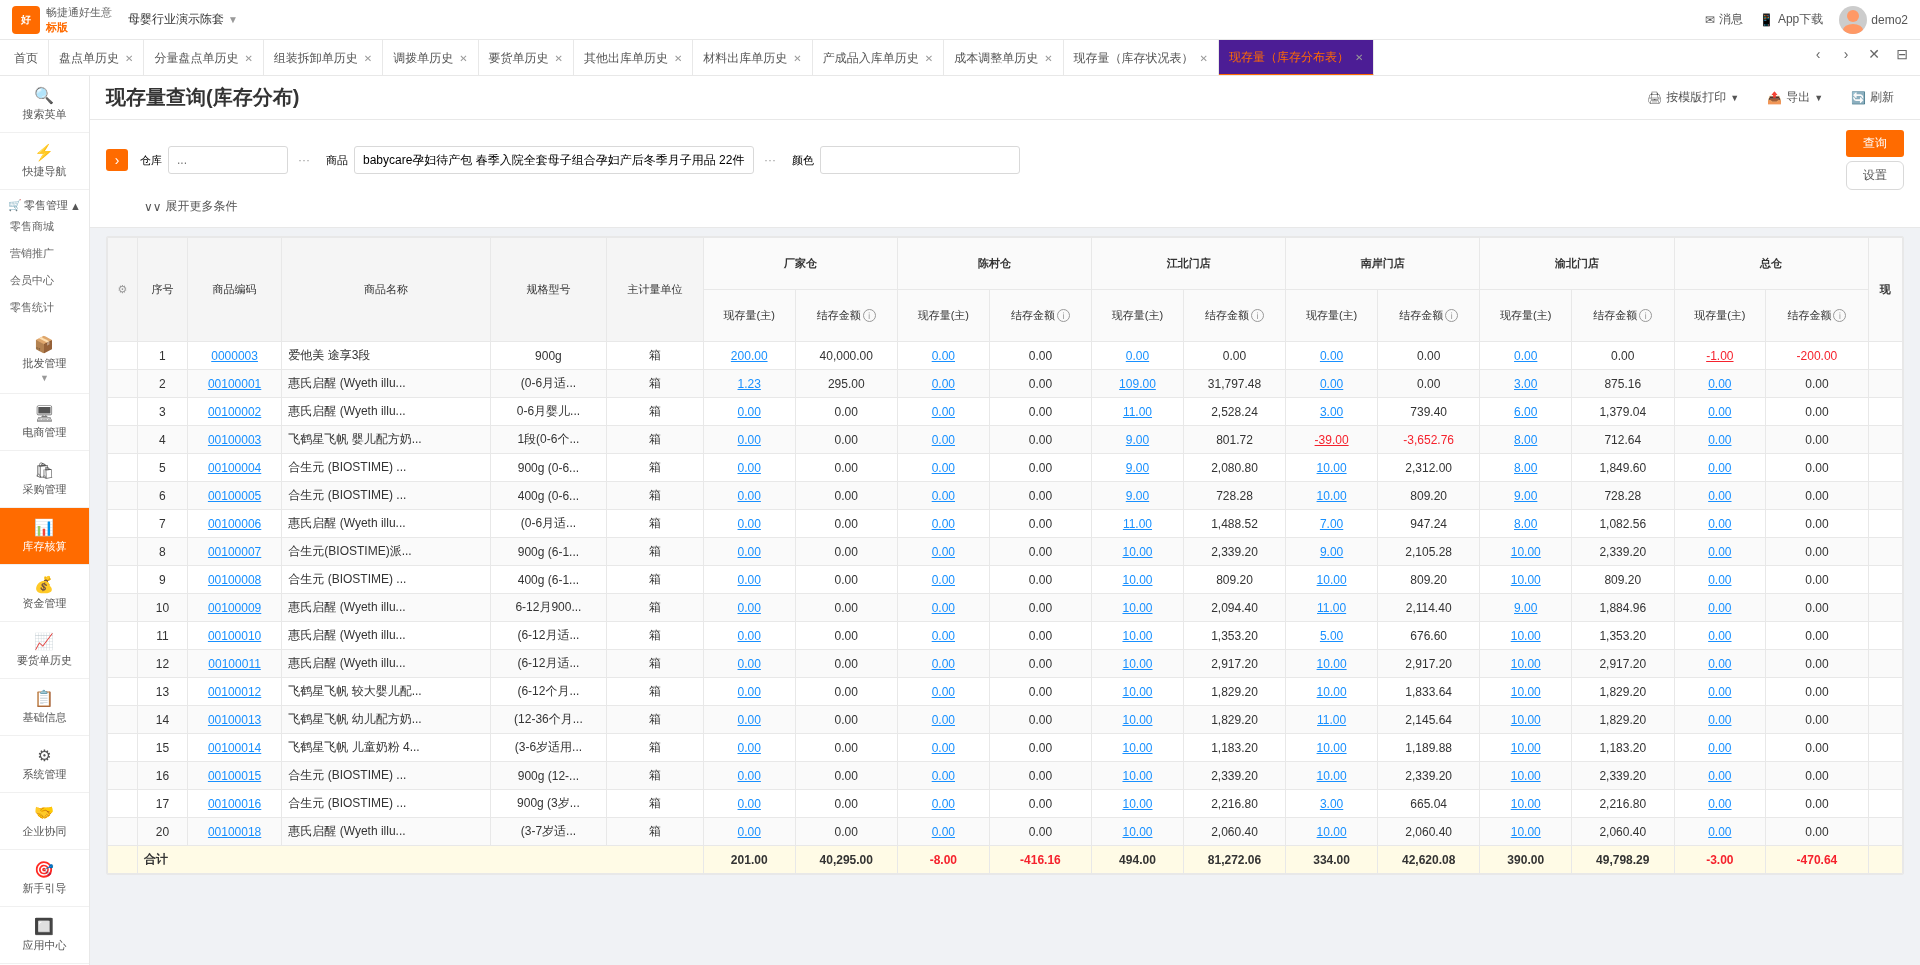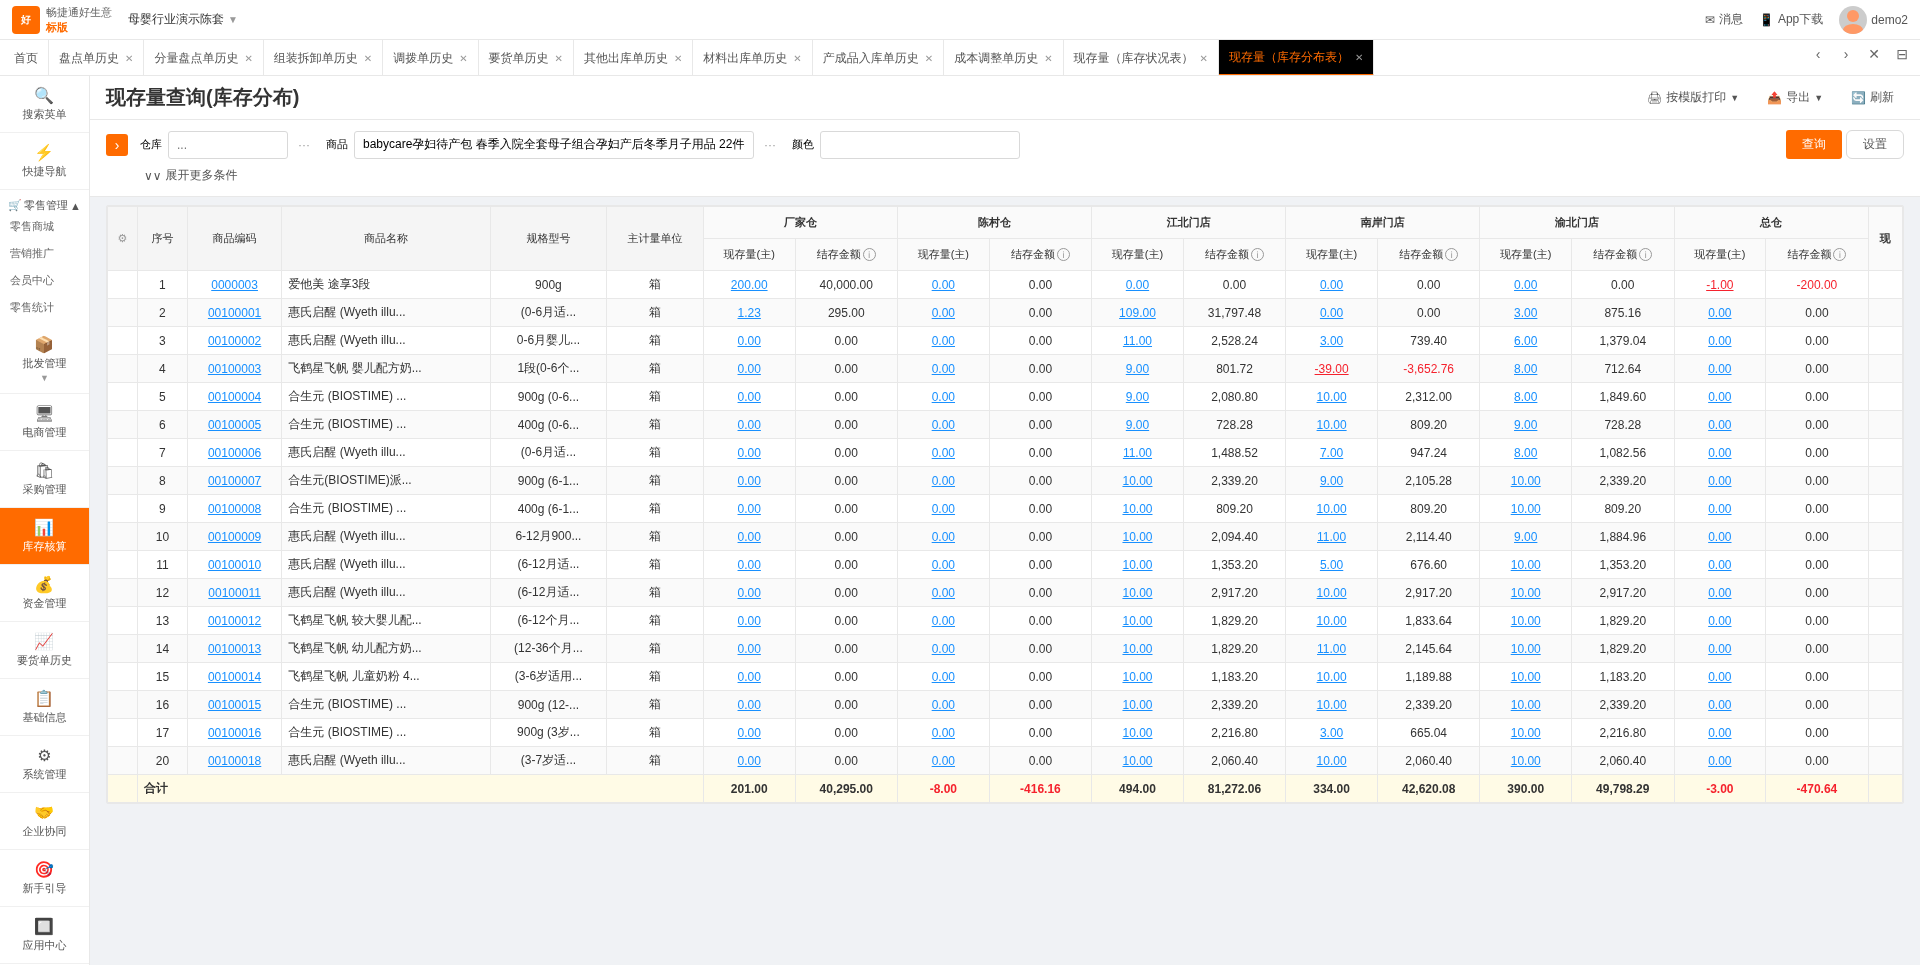--- a/index.html
+++ b/index.html
@@ -12,21 +12,21 @@
     .logo-icon { width: 28px; height: 28px; background: #ff6b00; border-radius: 4px; display: flex; align-items: center; justify-content: center; color: white; font-size: 10px; font-weight: bold; }
     .logo-text { font-size: 11px; color: #666; line-height: 1.3; }
     .top-bar-right { display: flex; align-items: center; gap: 16px; }
     .top-bar-right-item { display: flex; align-items: center; gap: 4px; color: #555; font-size: 12px; cursor: pointer; }
     .avatar { width: 28px; height: 28px; border-radius: 50%; background: #ccc; overflow: hidden; display: flex; align-items: center; justify-content: center; }
 
     
     .tab-bar { height: 36px; background: #fff; display: flex; align-items: flex-start; border-bottom: 1px solid #e8e8e8; overflow-x: auto; white-space: nowrap; padding: 0 4px; }
     .tab-bar::-webkit-scrollbar { display: none; }
     .tab-item { display: inline-flex; align-items: center; gap: 4px; padding: 0 10px; height: 36px; border-right: 1px solid #e8e8e8; font-size: 12px; cursor: pointer; color: #555; white-space: nowrap; flex-shrink: 0; }
-    .tab-item.active { color: #ff6b00; border-bottom: 2px solid #ff6b00; background: #000000; }
+    .tab-item.active { color: #ff6b00; border-bottom: 2px solid #ff6b00; background: #4c1d95; }
     .tab-item .tab-close { color: #999; font-size: 10px; margin-left: 2px; }
     .tab-nav-btns { display: flex; align-items: center; margin-left: auto; flex-shrink: 0; }
     .tab-nav-btn { width: 28px; height: 28px; display: flex; align-items: center; justify-content: center; cursor: pointer; color: #666; font-size: 14px; }
 
     
     .main-layout { display: flex; height: calc(965px - 40px - 36px); }
 
     
     .sidebar { width: 90px; background: #fff; border-right: 1px solid #e8e8e8; display: flex; flex-direction: column; overflow-y: auto; flex-shrink: 0; }
     .sidebar::-webkit-scrollbar { width: 3px; }
@@ -51,29 +51,29 @@
     .search-row { display: flex; align-items: center; gap: 12px; flex-wrap: wrap; }
     .search-field { display: flex; align-items: center; gap: 6px; }
     .search-label { font-size: 11px; color: #000000; white-space: nowrap; }
     .search-input { height: 28px; padding: 0 8px; border: 1px solid #d9d9d9; border-radius: 3px; font-size: 12px; width: 120px; outline: none; }
     .search-input-long { width: 400px; }
     .search-input-color { width: 200px; }
     .search-dots { color: #999; cursor: pointer; padding: 0 4px; }
     .expand-btn { display: flex; align-items: center; gap: 4px; color: #555; font-size: 12px; cursor: pointer; padding: 2px 8px; }
     .btn-query { background: #ff6b00; color: white; border: none; border-radius: 3px; padding: 5px 16px; font-size: 12px; cursor: pointer; }
     .btn-setting { background: white; color: #555; border: 1px solid #d9d9d9; border-radius: 6px; padding: 5px 16px; font-size: 12px; cursor: pointer; }
-    .query-buttons { display: flex; flex-direction: row; gap: 4px; margin-left: auto; }
+    .query-buttons { display: flex; flex-direction: column; gap: 4px; margin-left: auto; }
 
     
     .table-area { flex: 1; overflow: auto; padding: 0 16px 16px; background: #f0f2f5; }
     .table-wrap { background: #fff; border: 1px solid #e8e8e8; border-radius: 2px; overflow: auto; margin-top: 8px; }
 
     table { width: 100%; border-collapse: collapse; font-size: 12px; min-width: 1600px; }
     thead tr { background: #f5f5f5; }
-    th { padding: 8px 6px; border: 1px solid #e8e8e8; text-align: center; font-weight: normal; color: #333; white-space: nowrap; font-size: 11px; }
+    th { padding: 18px 6px; border: 1px solid #e8e8e8; text-align: center; font-weight: normal; color: #333; white-space: nowrap; font-size: 11px; }
     th.group-header { background: #fafafa; font-weight: bold; }
     td { padding: 5px 6px; border: 1px solid #e8e8e8; text-align: center; white-space: nowrap; color: #333; }
     tr:nth-child(even) { background: #fafafa; }
     .td-link { color: #1890ff; cursor: pointer; text-decoration: underline; }
     .td-red { color: #f5222d; text-align: center; }
     .td-left { text-align: left; }
     .summary-row { background: #fffbe6 !important; font-weight: bold; }
     .col-settings { width: 30px; }
     .gear-cell { cursor: pointer; color: #999; }
 

